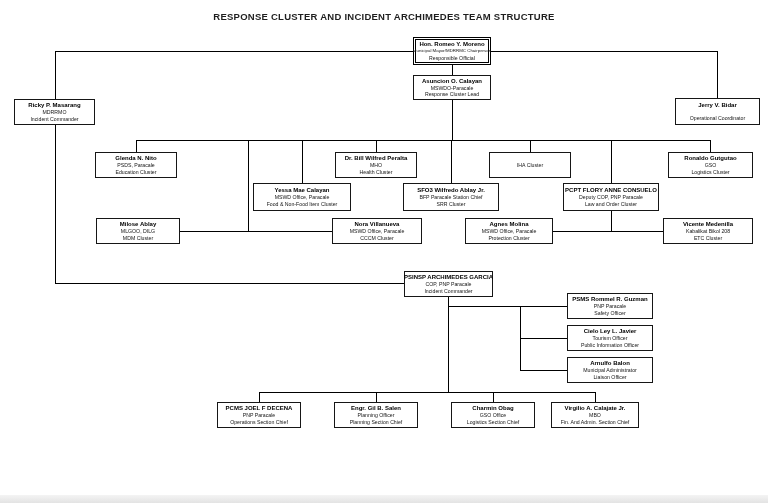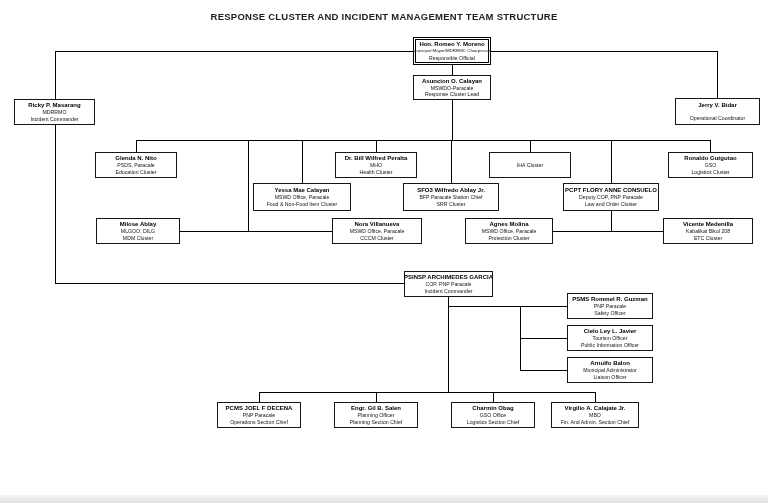--- a/index.html
+++ b/index.html
@@ -26,21 +26,21 @@
   .sub{font-size:5.2px;line-height:6.4px;white-space:nowrap;color:#151515;}
   .xs{font-size:4.4px;}
   .page-edge{
     position:absolute;left:0;top:495px;width:768px;height:8px;
     background:linear-gradient(#f4f4f4,#e3e3e3);
   }
 </style>
 </head>
 <body>
 
-<div class="title">RESPONSE CLUSTER AND INCIDENT MANAGEMENT TEAM STRUCTURE</div>
+<div class="title">RESPONSE CLUSTER AND INCIDENT ARCHIMEDES TEAM STRUCTURE</div>
 
 <svg class="lines" width="768" height="503" viewBox="0 0 768 503">
   <path d="M452 65 V75 M452 100 V140
            M55 51 H413 M491 51 H717 M55 51 V99 M717 51 V98
            M136 140 H711
            M136 140 V152 M376 140 V152 M530 140 V152 M710 140 V152
            M302 140 V183 M451 140 V183 M611 140 V183
            M248 140 V231 M180 231 H332
            M611 211 V231 M553 231 H663
            M55 125 V283 M55 283 H404

